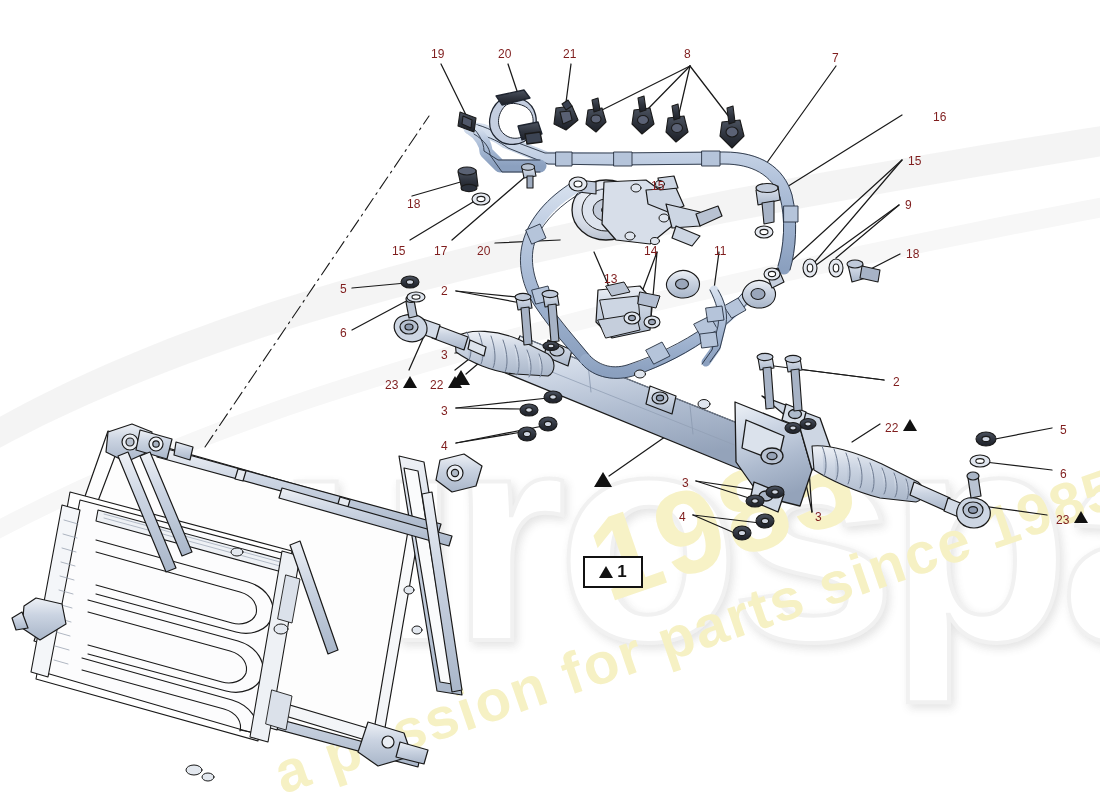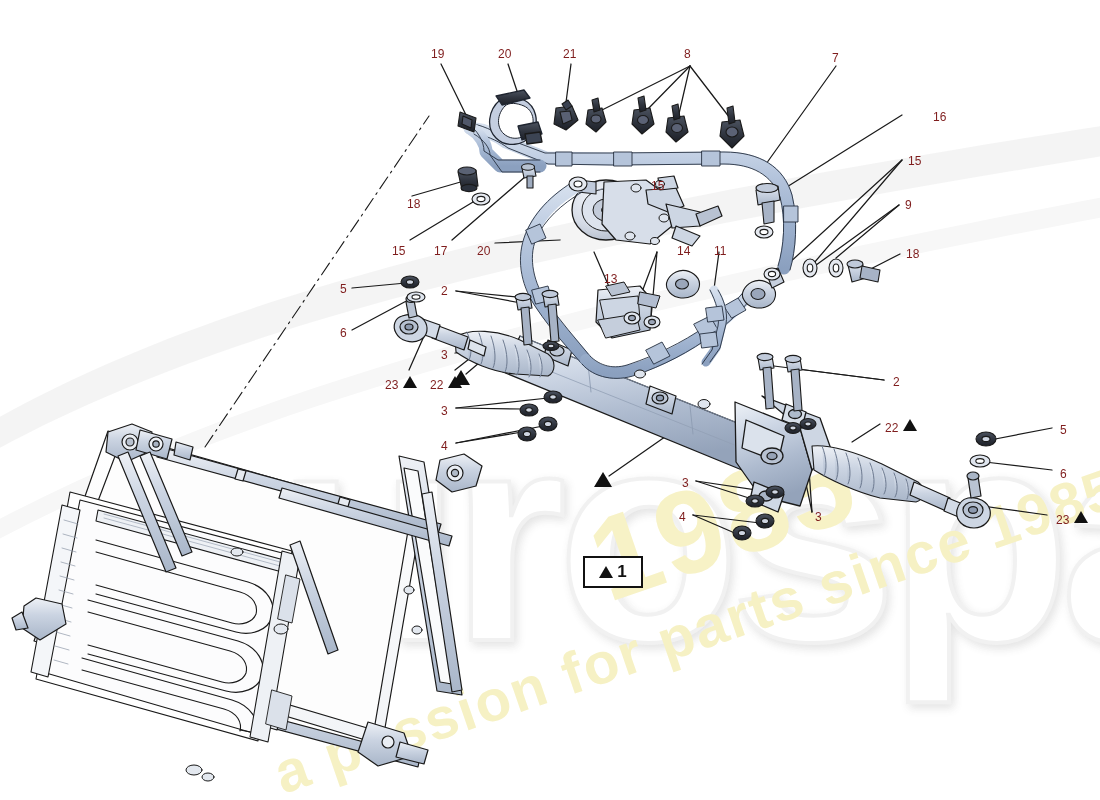--- a/index.html
+++ b/index.html
@@ -631,21 +631,21 @@
       <div class="lbl" style="left: 832px; top: 52px;">7</div>
       <div class="lbl" style="left: 908px; top: 111px; margin-left: 25px;">16</div>
       <div class="lbl" style="left: 908px; top: 155px;">15</div>
       <div class="lbl" style="left: 905px; top: 199px;">9</div>
       <div class="lbl" style="left: 906px; top: 248px;">18</div>
       <div class="lbl" style="left: 392px; top: 198px; margin-left: 15px;">18</div>
       <div class="lbl" style="left: 392px; top: 245px;">15</div>
       <div class="lbl" style="left: 434px; top: 245px;">17</div>
       <div class="lbl" style="left: 477px; top: 245px;">20</div>
       <div class="lbl" style="left: 604px; top: 245px; margin-top: 28px;">13</div>
-      <div class="lbl" style="left: 677px; top: 245px;">14</div>
+      <div class="lbl" style="left: 644px; top: 245px;">14</div>
       <div class="lbl" style="left: 714px; top: 245px;">11</div>
       <div class="lbl" style="left: 651px; top: 180px;">15</div>
       <div class="lbl" style="left: 340px; top: 283px;">5</div>
       <div class="lbl" style="left: 441px; top: 285px;">2</div>
       <div class="lbl" style="left: 340px; top: 327px;">6</div>
       <div class="lbl" style="left: 441px; top: 349px;">3</div>
       <div class="lbl tri" style="left: 385px; top: 376px;">23</div>
       <div class="lbl tri" style="left: 430px; top: 376px;">22</div>
       <div class="lbl" style="left: 441px; top: 405px;">3</div>
       <div class="lbl" style="left: 441px; top: 440px;">4</div>

